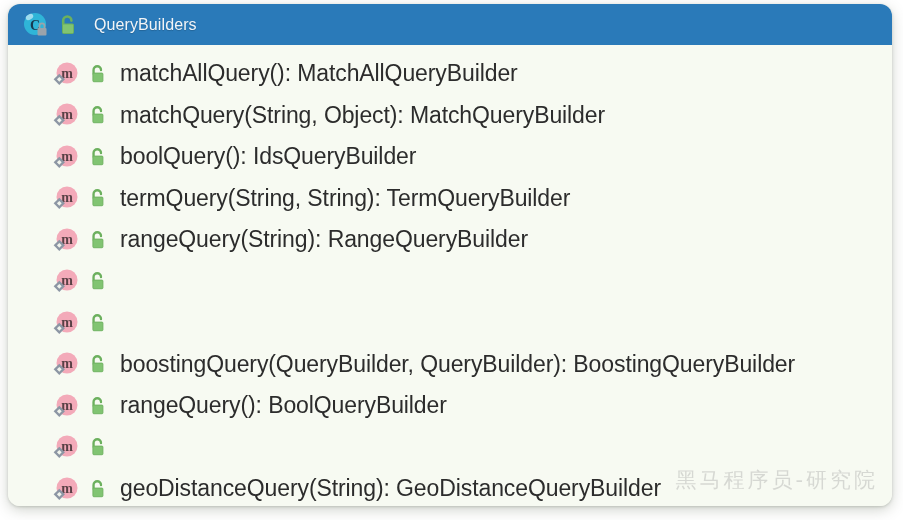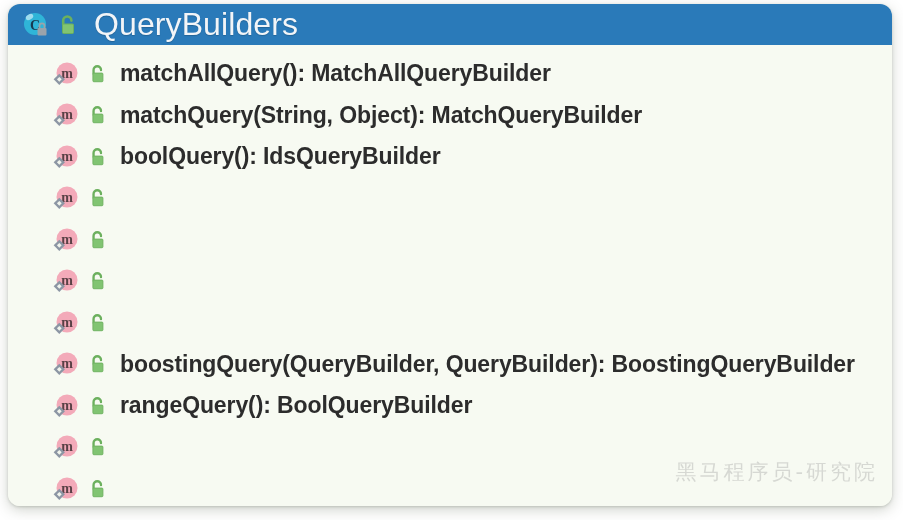--- a/index.html
+++ b/index.html
@@ -48,21 +48,21 @@
   .header-icons {
     display: flex;
     align-items: center;
     gap: 6px;
     flex: none;
   }
 
   .header-title {
     margin-left: 16px;
     color: #f2f5f8;
-    font-size: 32px;
+    font-size: 16px;
     font-weight: 400;
     letter-spacing: 0.1px;
     white-space: nowrap;
     text-shadow: 0 1px 1px rgba(0,0,0,0.18);
   }
 
   
   .card-body {
     position: relative;
     height: 461px;
@@ -84,38 +84,38 @@
   .row-icons {
     display: flex;
     align-items: center;
     gap: 7px;
     flex: none;
   }
 
   .row-label {
     margin-left: 13px;
     font-size: 23px;
-    font-weight: 700;
+    font-weight: 400;
     color: #2c2c2c;
     white-space: nowrap;
     letter-spacing: -0.1px;
   }
 
   
   .icon {
     display: inline-block;
     line-height: 0;
     flex: none;
   }
 
   
   .watermark {
     position: absolute;
     right: 14px;
-    bottom: 20px;
+    bottom: 12px;
     font-size: 21px;
     color: rgba(140, 140, 140, 0.30);
     letter-spacing: 3px;
     white-space: nowrap;
     font-family: "DejaVu Sans", "Liberation Sans", sans-serif;
     pointer-events: none;
   }
 </style>
 </head>
 <body>
@@ -233,41 +233,43 @@
               </g>
             </svg>
           </span>
           <span class="icon">
             <svg width="20" height="22" viewBox="0 0 22 24">
               <path d="M7.2 11.5 V7.6 a4.1 4.1 0 0 1 8.2 0" fill="none" stroke="#6cb05e" stroke-width="2.6" stroke-linecap="round"></path>
               <rect x="6.5" y="11" width="11" height="9.5" rx="1" fill="#81c472" stroke="#6cb05e" stroke-width="1"></rect>
             </svg>
           </span>
         </span>
-      </div>
-
-      <div class="row">
-        <span class="row-icons">
-          <span class="icon">
-            <svg width="28" height="28" viewBox="0 0 28 28">
-              <circle cx="15" cy="13" r="10.5" fill="#f3aab9"></circle>
-              <text x="15" y="18" font-family="'Liberation Serif', serif" font-size="14" font-weight="700" fill="#5a4146" text-anchor="middle">m</text>
-              <g>
-                <rect x="3.3" y="15.3" width="8" height="8" fill="#8c96a4" transform="rotate(45 7.3 19.3)"></rect>
-                <rect x="5.6" y="17.6" width="3.4" height="3.4" fill="#f1f4ec" transform="rotate(45 7.3 19.3)"></rect>
-              </g>
-            </svg>
-          </span>
-          <span class="icon">
-            <svg width="20" height="22" viewBox="0 0 22 24">
-              <path d="M7.2 11.5 V7.6 a4.1 4.1 0 0 1 8.2 0" fill="none" stroke="#6cb05e" stroke-width="2.6" stroke-linecap="round"></path>
-              <rect x="6.5" y="11" width="11" height="9.5" rx="1" fill="#81c472" stroke="#6cb05e" stroke-width="1"></rect>
-            </svg>
-          </span>
-        </span>
+        <span class="row-label">termQuery(String, String): TermQueryBuilder</span>
+      </div>
+
+      <div class="row">
+        <span class="row-icons">
+          <span class="icon">
+            <svg width="28" height="28" viewBox="0 0 28 28">
+              <circle cx="15" cy="13" r="10.5" fill="#f3aab9"></circle>
+              <text x="15" y="18" font-family="'Liberation Serif', serif" font-size="14" font-weight="700" fill="#5a4146" text-anchor="middle">m</text>
+              <g>
+                <rect x="3.3" y="15.3" width="8" height="8" fill="#8c96a4" transform="rotate(45 7.3 19.3)"></rect>
+                <rect x="5.6" y="17.6" width="3.4" height="3.4" fill="#f1f4ec" transform="rotate(45 7.3 19.3)"></rect>
+              </g>
+            </svg>
+          </span>
+          <span class="icon">
+            <svg width="20" height="22" viewBox="0 0 22 24">
+              <path d="M7.2 11.5 V7.6 a4.1 4.1 0 0 1 8.2 0" fill="none" stroke="#6cb05e" stroke-width="2.6" stroke-linecap="round"></path>
+              <rect x="6.5" y="11" width="11" height="9.5" rx="1" fill="#81c472" stroke="#6cb05e" stroke-width="1"></rect>
+            </svg>
+          </span>
+        </span>
+        <span class="row-label">rangeQuery(String): RangeQueryBuilder</span>
       </div>
 
       <div class="row">
         <span class="row-icons">
           <span class="icon">
             <svg width="28" height="28" viewBox="0 0 28 28">
               <circle cx="15" cy="13" r="10.5" fill="#f3aab9"></circle>
               <text x="15" y="18" font-family="'Liberation Serif', serif" font-size="14" font-weight="700" fill="#5a4146" text-anchor="middle">m</text>
               <g>
                 <rect x="3.3" y="15.3" width="8" height="8" fill="#8c96a4" transform="rotate(45 7.3 19.3)"></rect>
@@ -382,19 +384,20 @@
               </g>
             </svg>
           </span>
           <span class="icon">
             <svg width="20" height="22" viewBox="0 0 22 24">
               <path d="M7.2 11.5 V7.6 a4.1 4.1 0 0 1 8.2 0" fill="none" stroke="#6cb05e" stroke-width="2.6" stroke-linecap="round"></path>
               <rect x="6.5" y="11" width="11" height="9.5" rx="1" fill="#81c472" stroke="#6cb05e" stroke-width="1"></rect>
             </svg>
           </span>
         </span>
+        <span class="row-label">geoDistanceQuery(String): GeoDistanceQueryBuilder</span>
       </div>
 
       <div class="watermark">黑马程序员-研究院</div>
 
     </div>
   </div>
 </div>
 
 </body></html>

